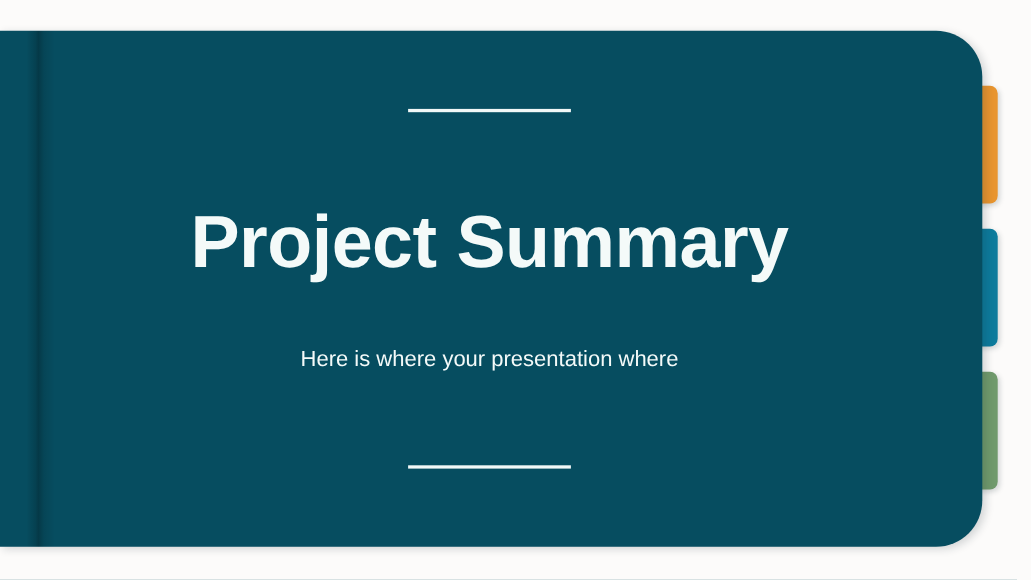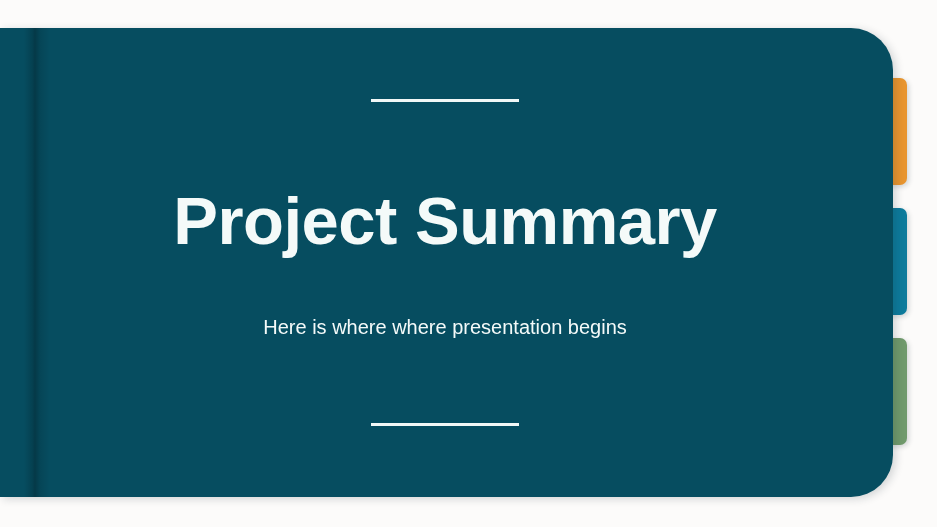--- a/index.html
+++ b/index.html
@@ -117,19 +117,19 @@
   <div class="side-tab tab-green" style="background: rgb(112, 154, 108);"></div>
 
   <div class="panel" style="background: rgb(6, 77, 96);">
     <div class="panel-spine"></div>
 
     <div class="title-block">
       <div class="rule rule-top" style="background: rgb(241, 248, 247);"></div>
 
       <h1 class="slide-title" style="color: rgb(244, 250, 249);">Project Summary</h1>
 
-      <p class="slide-subtitle" style="color: rgb(244, 250, 249);">Here is where where presentation begins</p>
+      <p class="slide-subtitle" style="color: rgb(244, 250, 249);">Here is where your presentation where</p>
 
       <div class="rule rule-bottom" style="background: rgb(241, 248, 247);"></div>
     </div>
   </div>
 
 </div>
 
 </body></html>

